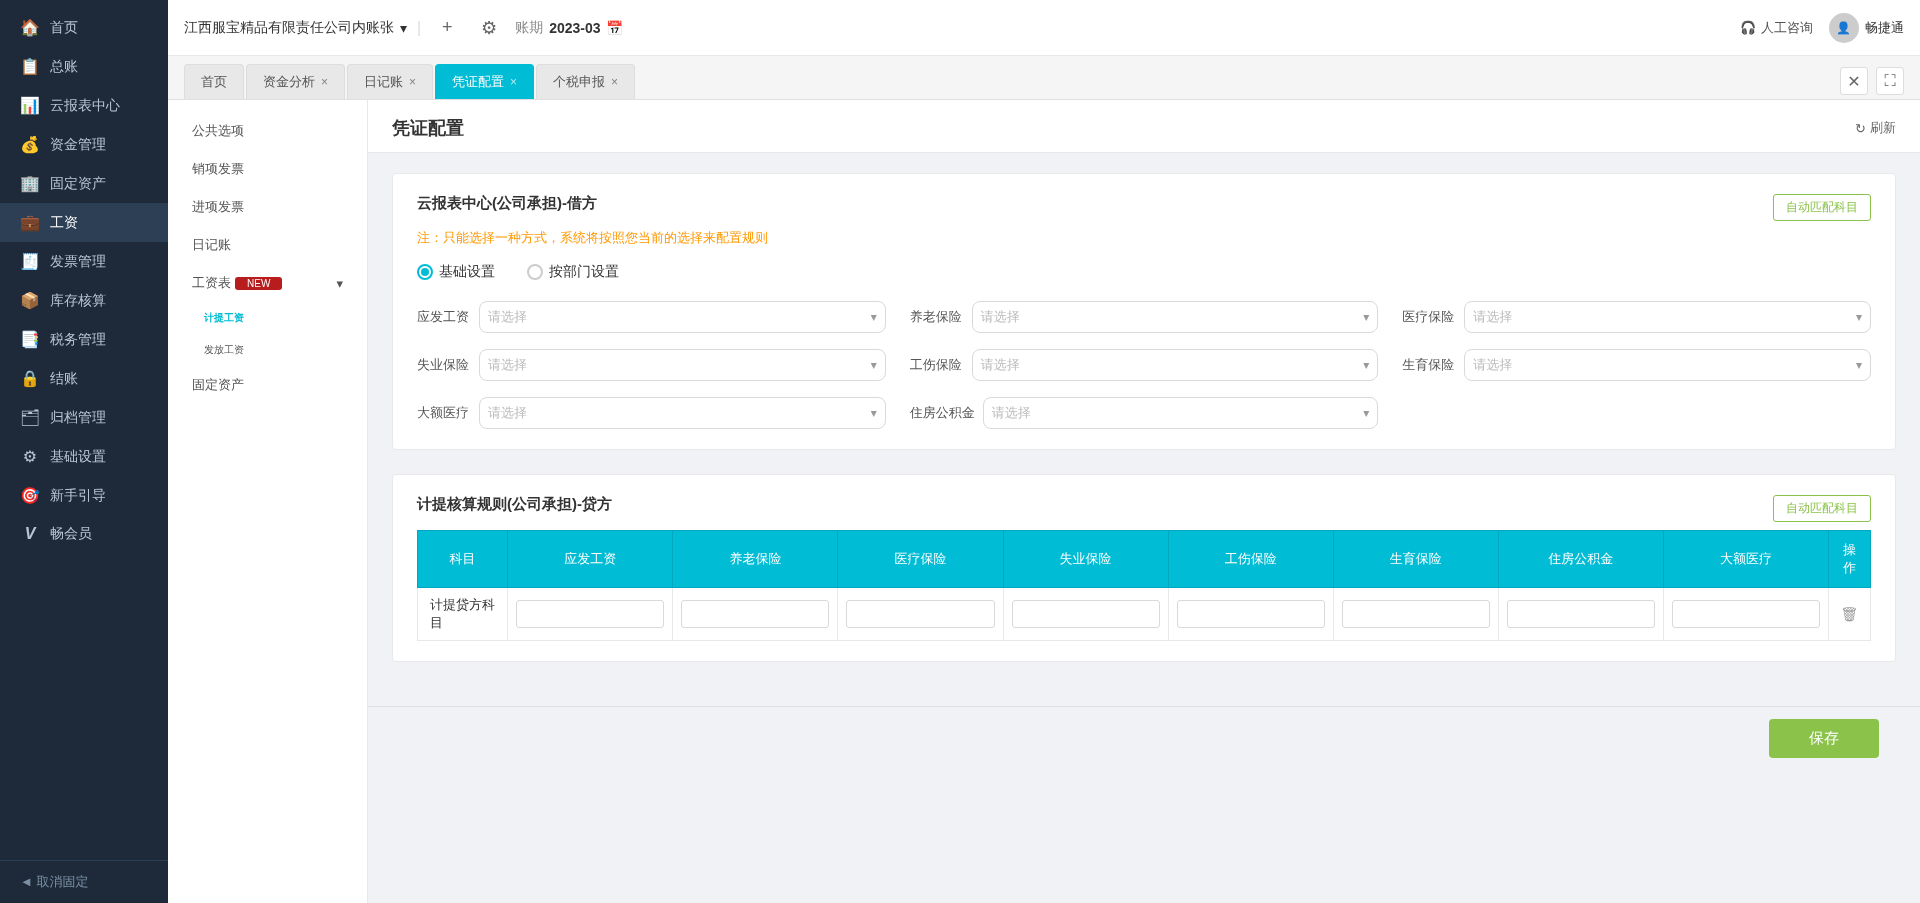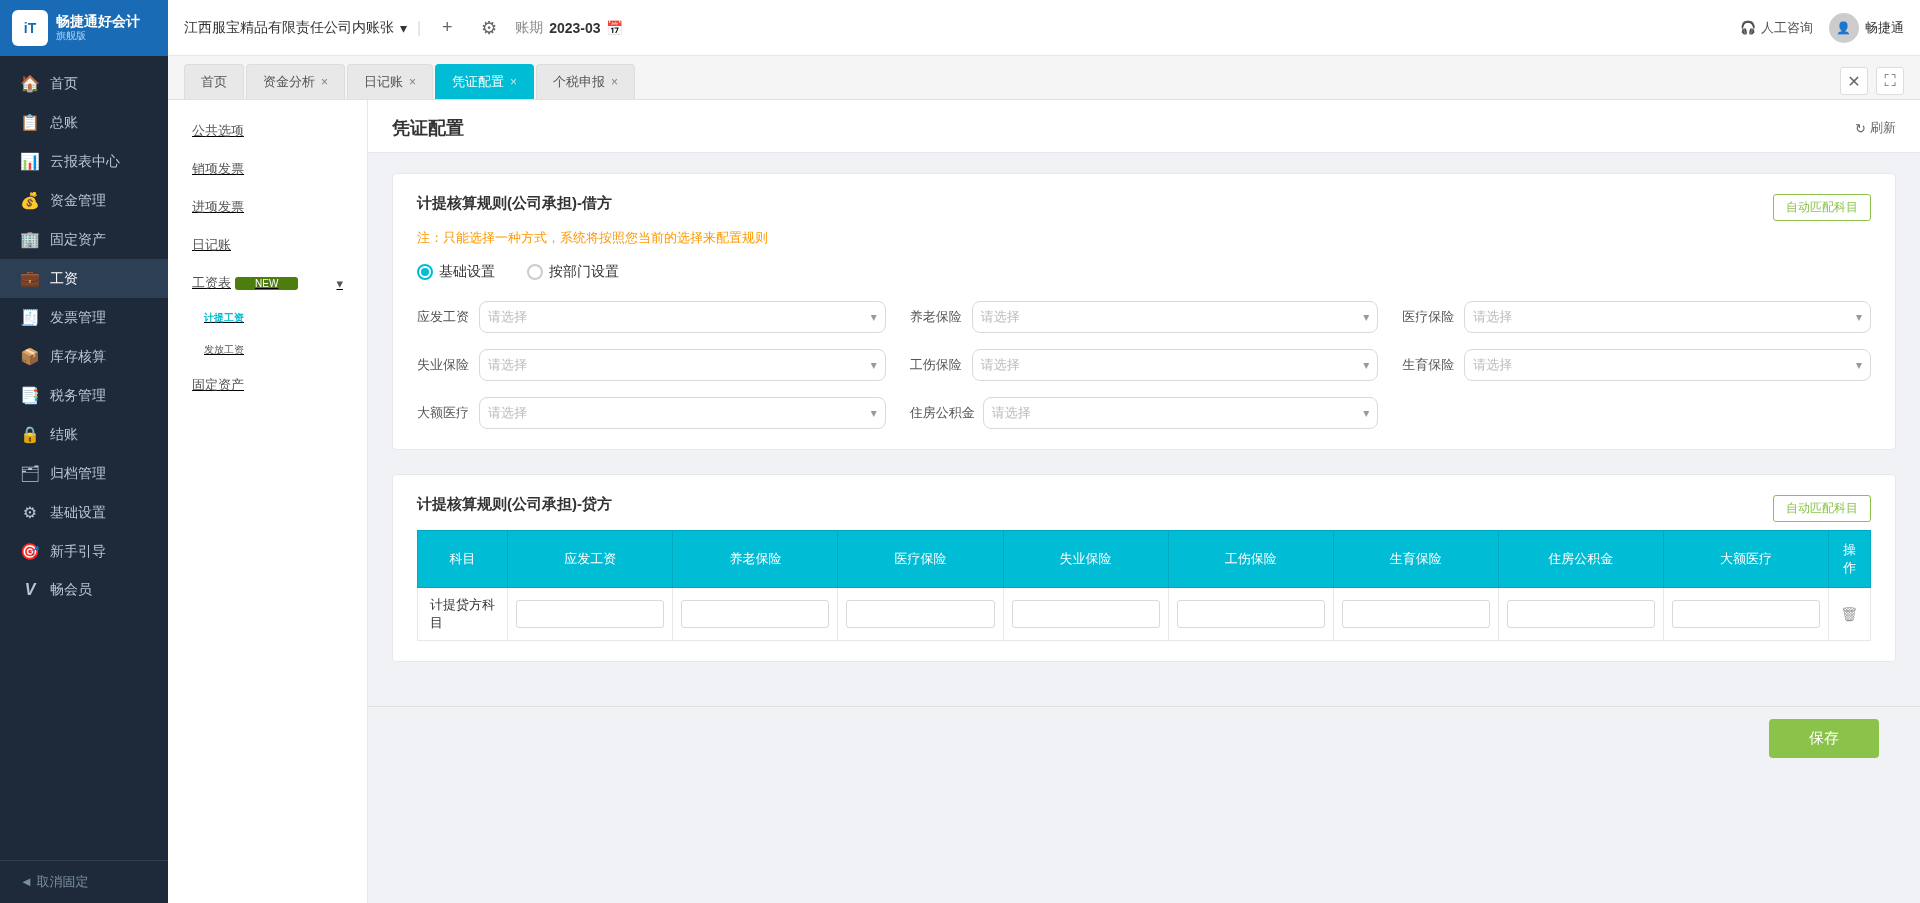--- a/index.html
+++ b/index.html
@@ -153,41 +153,40 @@
     }
 
     
     .left-nav {
       width: 200px;
       background: white;
       border-right: 1px solid #e8e8e8;
       padding: 12px 0;
       flex-shrink: 0;
       overflow-y: auto;
-      text-decoration: underline;
     }
     .left-nav-item {
       padding: 10px 24px;
       font-size: 13px;
       color: #555;
       cursor: pointer;
       display: flex; align-items: center; justify-content: space-between;
     }
     .left-nav-sub-item {
       padding: 9px 36px;
       font-size: 10px;
       color: #555;
       cursor: pointer;
     }
     .left-nav-sub-item.active { color: #00bcd4; font-weight: bold; }
     .new-badge {
-      background: #4d7c0f;
+      background: #b91c1c;
       color: white;
       font-size: 10px;
-      padding: 1px 20px;
+      padding: 1px 12px;
       border-radius: 3px;
       margin-left: 4px;
     }
 
     
     .main-content {
       flex: 1;
       padding: 0;
       overflow-y: auto;
       position: relative;
@@ -362,29 +361,20 @@
     .main-content::-webkit-scrollbar { width: 8px; }
     .main-content::-webkit-scrollbar-track { background: #f0f2f5; }
     .main-content::-webkit-scrollbar-thumb { background: #c1c1c1; border-radius: 4px; }
 
     .clearfix::after { content: ''; display: table; clear: both; }
   </style>
 </head>
 <body>
 
 <div class="sidebar">
-  <div class="sidebar-logo">
-    <div class="logo-icon">
-      <span>iT</span>
-    </div>
-    <div>
-      <div class="logo-text">畅捷通好会计</div>
-      <div class="logo-sub">旗舰版</div>
-    </div>
-  </div>
   <div class="sidebar-nav">
     <div class="nav-item">
       <span class="nav-icon">🏠</span>
       <span>首页</span>
     </div>
     <div class="nav-item">
       <span class="nav-icon">📋</span>
       <span>总账</span>
     </div>
     <div class="nav-item">
@@ -531,21 +521,21 @@
           <span>↻</span>
           <span>刷新</span>
         </div>
       </div>
 
       <div class="content-body">
 
         <div class="section">
           <div class="clearfix">
             <button class="auto-match-btn" style="float:right;">自动匹配科目</button>
-            <h3 class="section-title">计提核算规则(公司承担)-借方</h3>
+            <h3 class="section-title">云报表中心(公司承担)-借方</h3>
           </div>
           <p class="section-note">注：只能选择一种方式，系统将按照您当前的选择来配置规则</p>
           <div class="radio-group">
             <label class="radio-label">
               <div class="radio-circle checked"></div>
               <span>基础设置</span>
             </label>
             <label class="radio-label">
               <div class="radio-circle unchecked"></div>
               <span>按部门设置</span>

